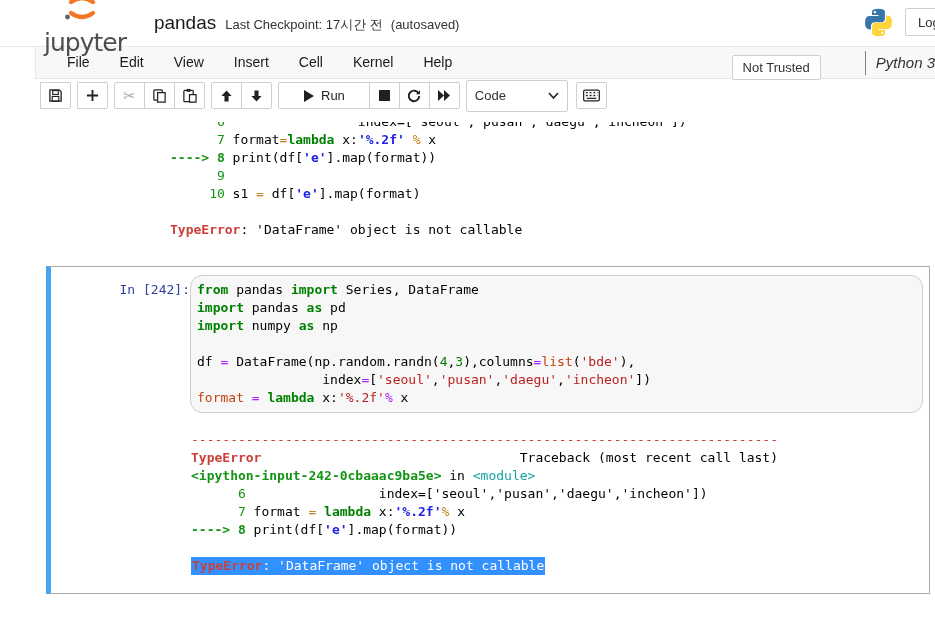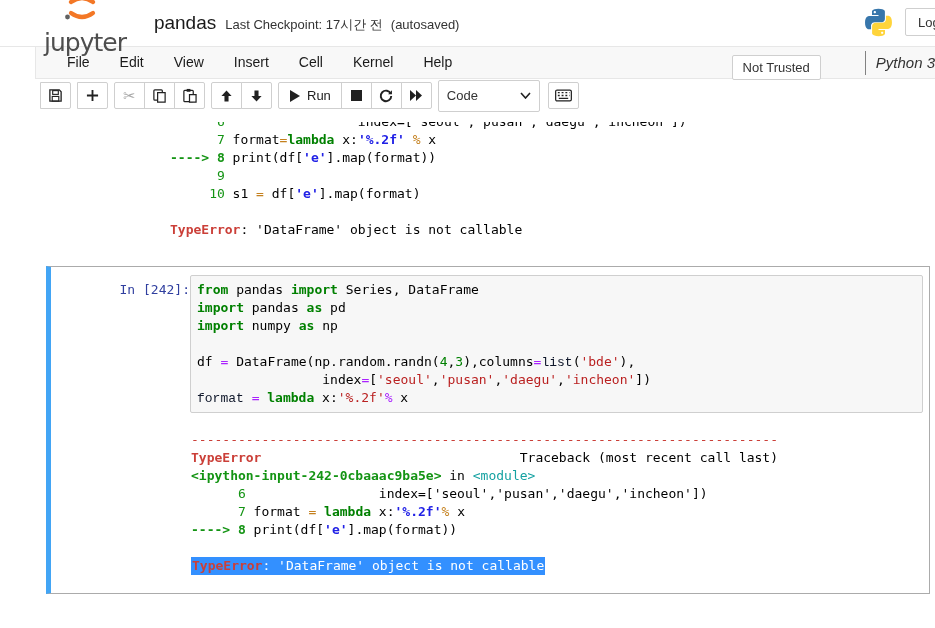--- a/index.html
+++ b/index.html
@@ -25,42 +25,42 @@
   .kernel-divider{border-left:1px solid #828282;height:24px;margin-left:44px;}
   .kernel-name{font-size:15px;color:#333;padding-left:10px;font-style:italic;}
   
   .toolbar{height:33px;display:flex;align-items:center;padding-left:40px;background:#fff;}
   .btn{display:inline-flex;align-items:center;justify-content:center;min-width:31px;height:27px;border:1px solid #cfcfcf;border-radius:2px;background:#fff;box-sizing:border-box;color:#212121;cursor:pointer;}
   .btn-group{display:flex;margin-right:6px;}
   .btn-group .btn{border-radius:0;}
   .btn-group .btn + .btn{margin-left:-1px;}
   .btn-group .btn:first-child{border-radius:2px 0 0 2px;}
   .btn-group .btn:last-child{border-radius:0 2px 2px 0;}
-  .run-btn{padding:0 10px;font-size:13px;gap:7px;align-items:center;}
+  .run-btn{padding:0 24px;font-size:13px;gap:7px;align-items:center;}
   .scissors{font-family:"DejaVu Sans",sans-serif;font-size:15px;color:#a9a9a9;}
   .celltype-select{width:102px;height:32px;border:1px solid #cfcfcf;border-radius:2px;background:#fff;display:inline-flex;align-items:center;justify-content:space-between;padding:0 8px;font-size:13px;color:#333;box-sizing:border-box;margin-right:8px;cursor:pointer;}
   
   .notebook{padding-top:1px;}
   .cell{box-sizing:border-box;width:884px;margin-left:46px;display:flex;padding:8px 6px 18px 0;}
   .cell.selected{border:1px solid #ababab;border-left:5px solid #42a5f5;background:#fff;padding-left:20px;}
   .cell.plain{border:1px solid transparent;border-left:5px solid transparent;}
   .prompt-col{width:119px;flex:none;text-align:right;padding-top:5px;}
   .prompt{font-family:"DejaVu Sans Mono",monospace;font-size:13px;color:#303f9f;white-space:pre;}
   .cell-main{flex:1;min-width:0;}
-  .input-box{background:#f7f7f7;border:1px solid #cfcfcf;border-radius:2px;padding:5px 6px;cursor:text;}
+  .input-box{background:#f7f7f7;border:1px solid #cfcfcf;border-radius:12px;padding:5px 6px;cursor:text;}
   .code-area{font-family:"DejaVu Sans Mono",monospace;font-size:13px;}
   .cl{white-space:pre;height:18px;line-height:18px;}
   .cl.hl{display:table;background:#3390ff;padding:0 1px;}
   .output-area{margin-top:18px;margin-left:1px;}
   .clip-out{overflow:hidden;height:117px;}
   .clip-out .code-area{margin-top:-9px;}
   
   .p{color:#000;}
   .kw{color:#008000;font-weight:bold;}
-  .bi{color:#0f172a;font-family:Liberation Mono, monospace;}
+  .bi{color:#c2410c;}
   .st{color:#ba2121;}
   .op{color:#aa22ff;}
   .nm{color:#008000;}
   
   .tb-red{color:#cb3f38;}
   .tb-redb{color:#cb3f38;font-weight:bold;}
   .tb-grn{color:#149414;}
   .tb-grnb{color:#149414;font-weight:bold;}
   .tb-blu{color:#2121e6;font-weight:bold;}
   .tb-yel{color:#c4801e;}

